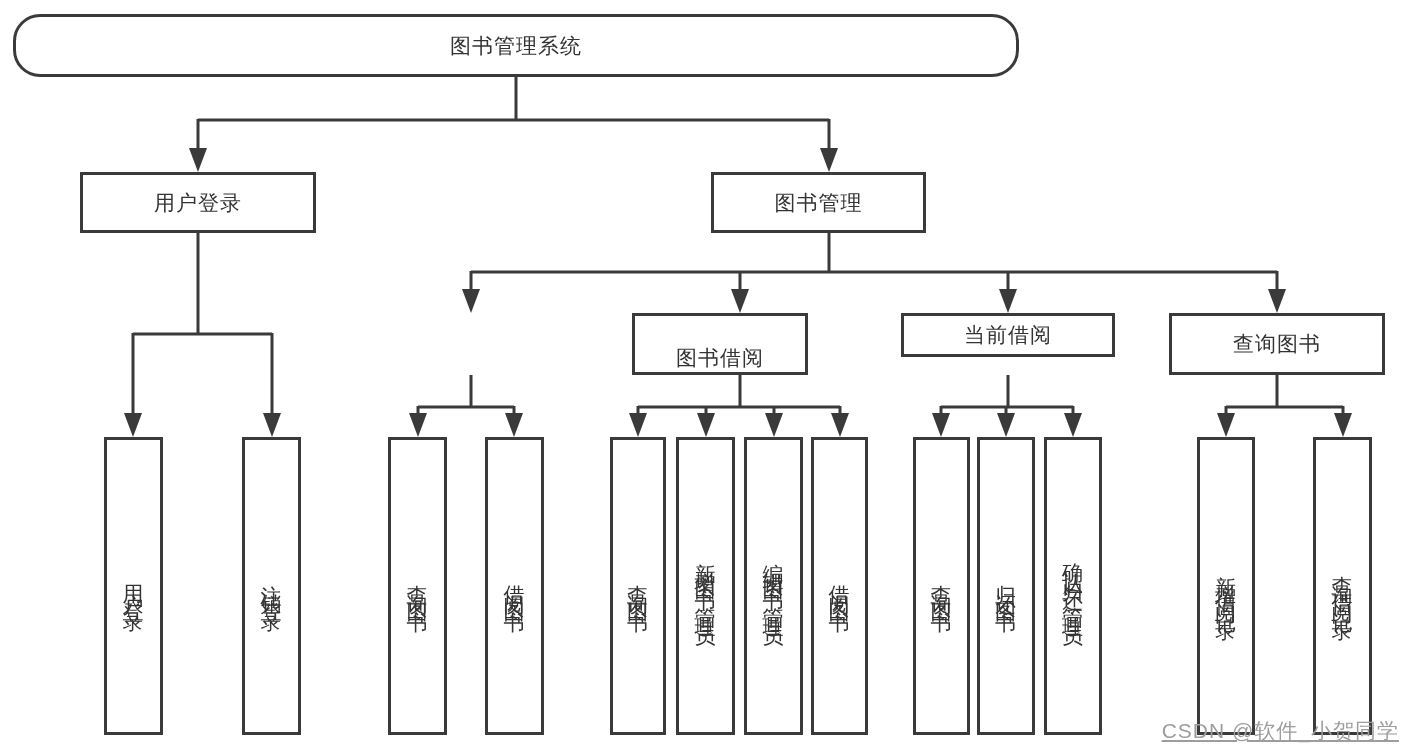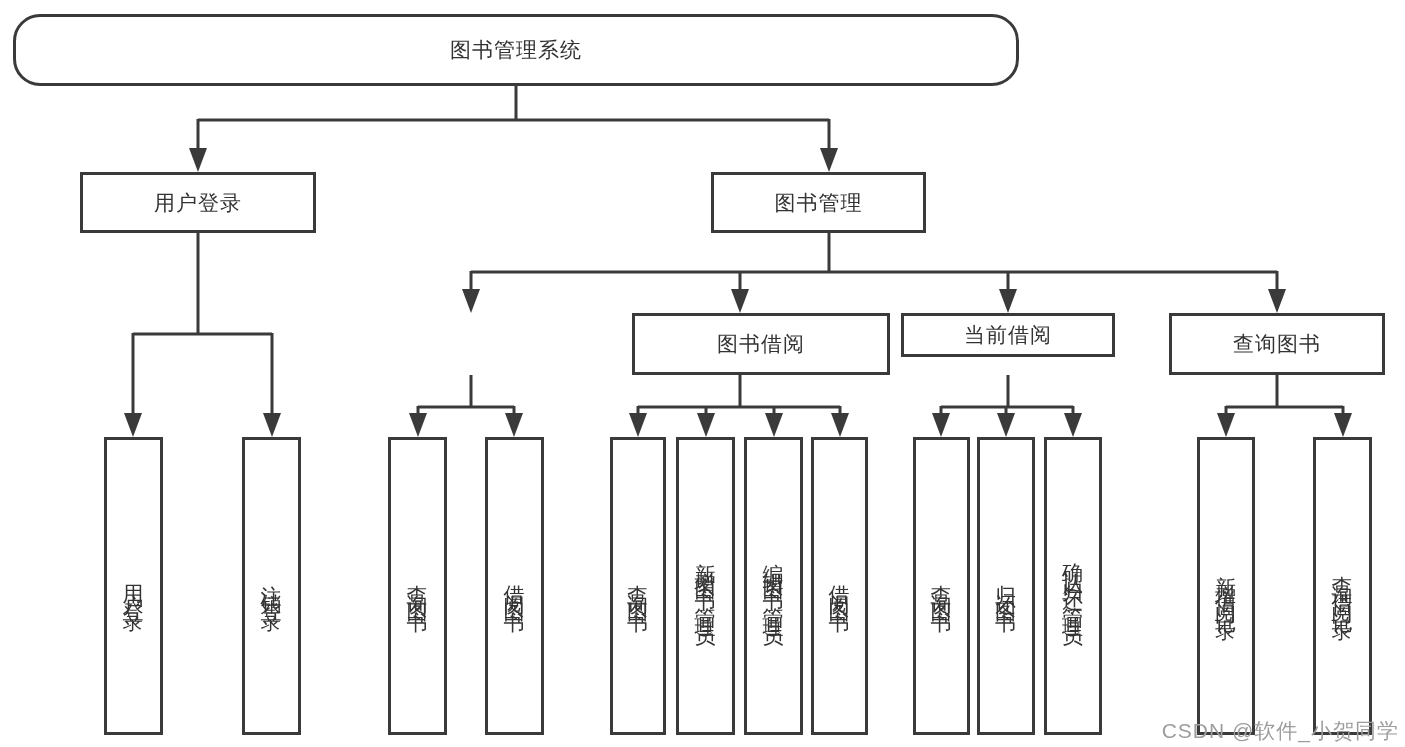--- a/index.html
+++ b/index.html
@@ -46,20 +46,21 @@
     white-space: nowrap;
   }
   .watermark {
     position: absolute;
     right: 6px;
     bottom: 2px;
     font-size: 21px;
     color: #9d9d9d;
     letter-spacing: 1px;
     white-space: nowrap;
+    text-decoration: underline;
   }
 </style>
 </head>
 <body>
 
 <div id="stage">
 
   <svg id="connectors" viewBox="0 0 1405 747" xmlns="http://www.w3.org/2000/svg">
     <g stroke="#3a3a3a" stroke-width="3" fill="none">
 
@@ -93,32 +94,32 @@
       <polygon points="765,413 783,413 774,437"></polygon>
       <polygon points="831,413 849,413 840,437"></polygon>
       <polygon points="932,413 950,413 941,437"></polygon>
       <polygon points="997,413 1015,413 1006,437"></polygon>
       <polygon points="1064,413 1082,413 1073,437"></polygon>
       <polygon points="1217,413 1235,413 1226,437"></polygon>
       <polygon points="1334,413 1352,413 1343,437"></polygon>
     </g>
   </svg>
 
-  <div class="node h" style="left:13px; top:14px; width:1006px; height:72px;border-radius:27px;">
+  <div class="node h" style="left:13px; top:14px; width:1006px; height:63px;border-radius:27px;">
     <span>图书管理系统</span>
   </div>
 
   <div class="node h" style="left:80px; top:172px; width:236px; height:61px;">
     <span>用户登录</span>
   </div>
   <div class="node h" style="left:711px; top:172px; width:215px; height:61px;">
     <span>图书管理</span>
   </div>
 
-  <div class="node h" style="left:632px; top:313px; width:258px; height:62px;">
+  <div class="node h" style="left:632px; top:313px; width:176px; height:62px;align-items:flex-end;">
     <span>图书借阅</span>
   </div>
   <div class="node h" style="left:901px; top:313px; width:214px; height:44px;">
     <span>当前借阅</span>
   </div>
   <div class="node h" style="left:1169px; top:313px; width:216px; height:62px;">
     <span>查询图书</span>
   </div>
 
   <div class="node v" style="left:104px; top:437px; width:59px; height:298px;">

